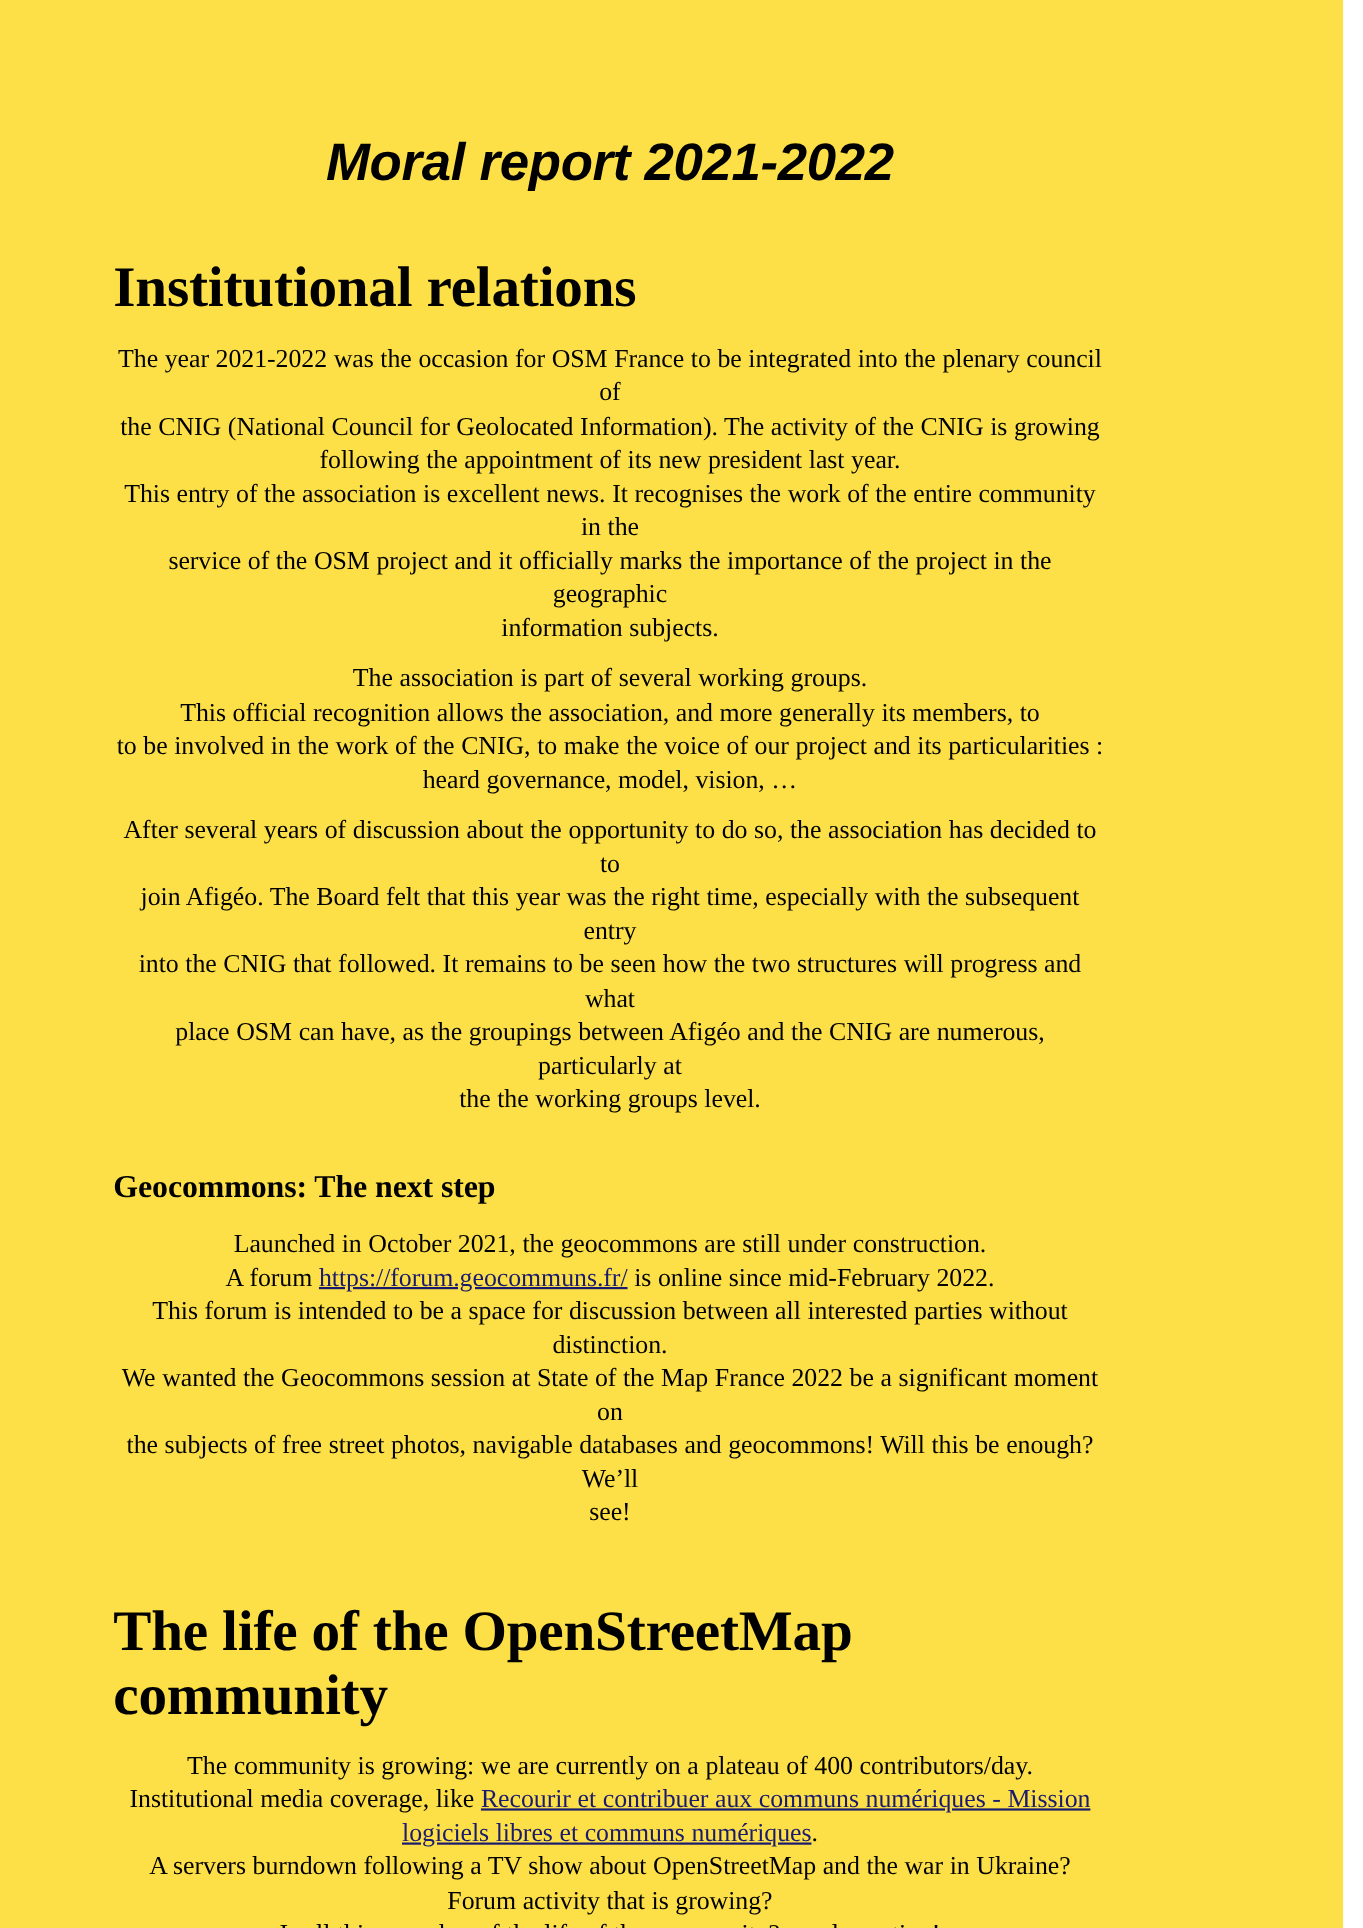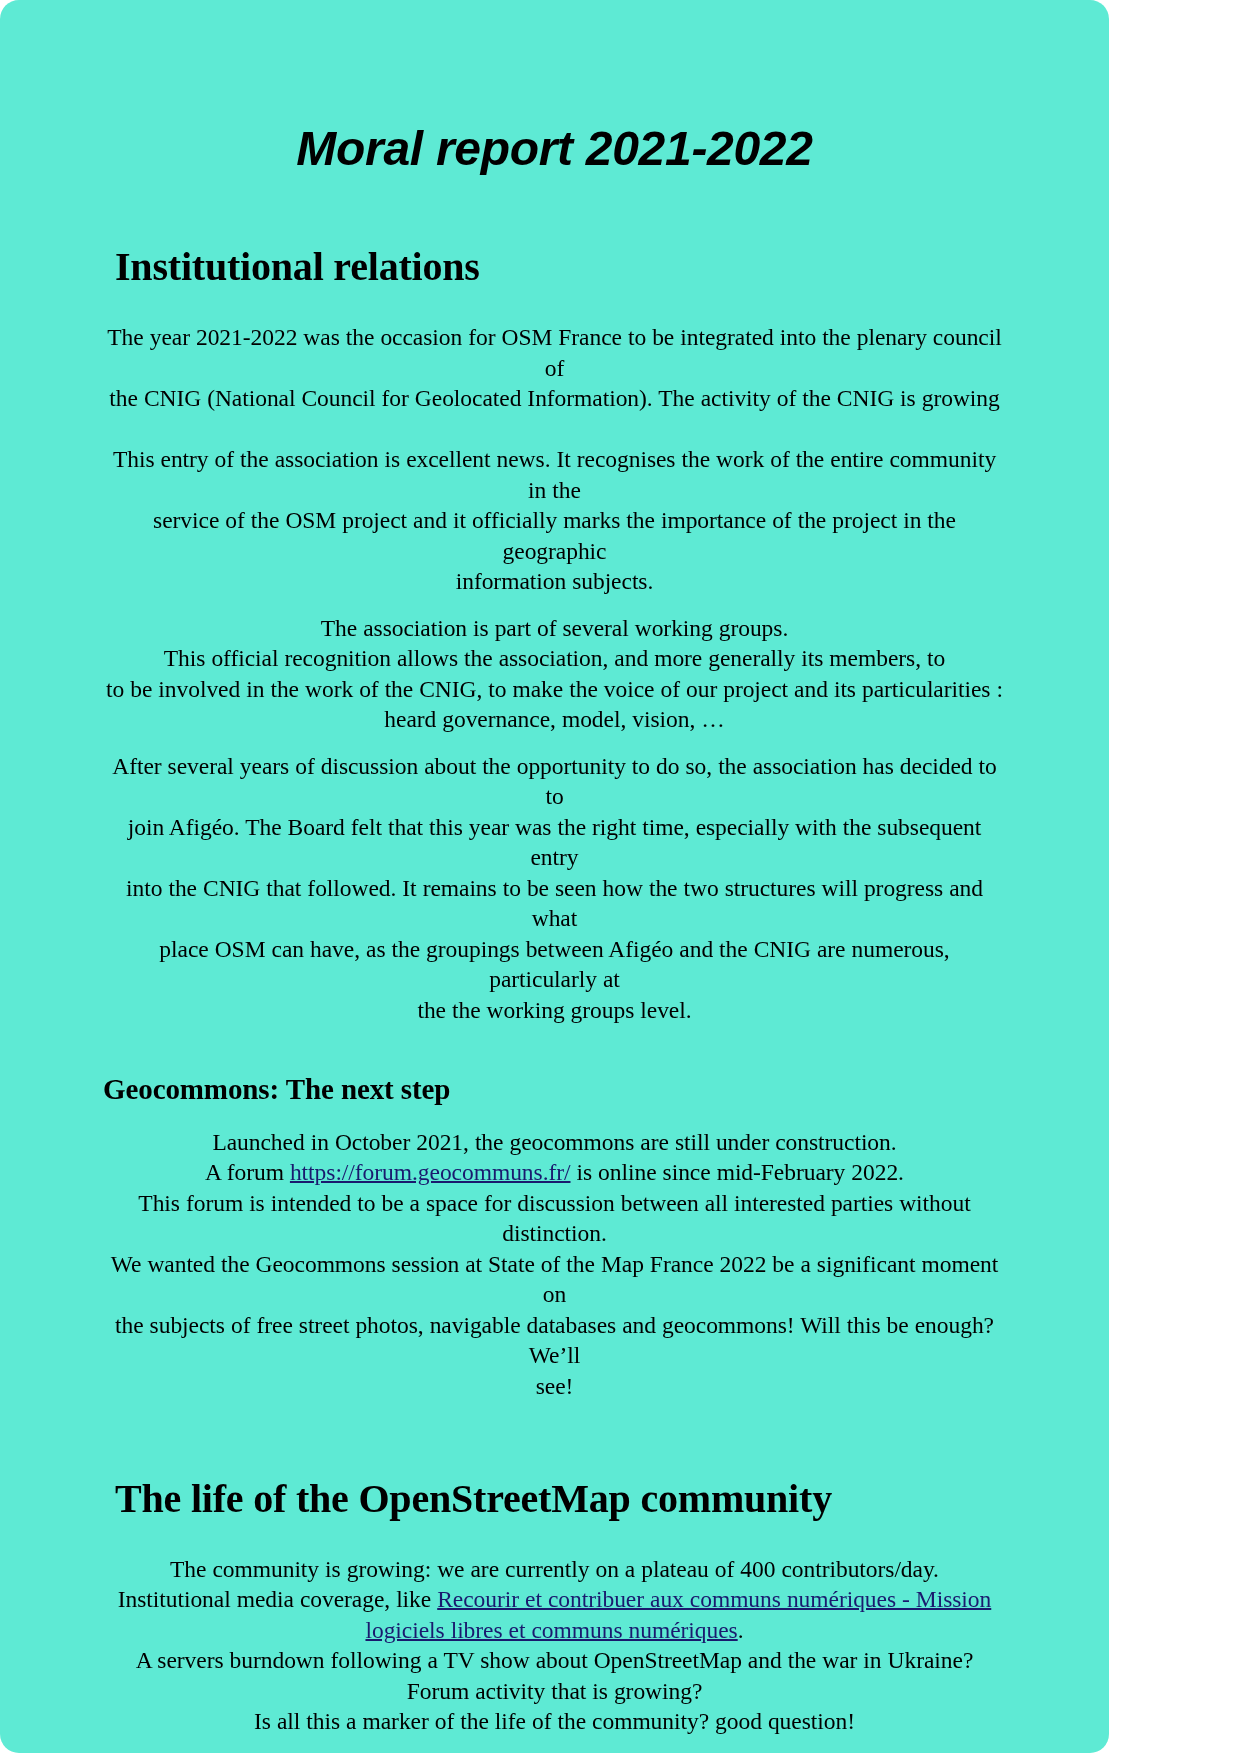--- a/index.html
+++ b/index.html
@@ -11,26 +11,25 @@
   body {
     width: 1239px;
     height: 1753px;
     overflow: hidden;
     font-family: "Liberation Serif", "DejaVu Serif", serif;
     color: #000000;
     -webkit-font-smoothing: antialiased;
   }
   .page {
     position: relative;
-    width: 1109px;
+    width: 1221px;
     height: 1753px;
-    background: #5eead4;
+    background: #fde047;
     box-sizing: border-box;
     padding: 0;
-    border-radius: 19px;
   }
   .content {
     position: absolute;
     left: 103px;
     top: 0;
     width: 903px;
   }
 
   
   .doc-title {
@@ -47,23 +46,23 @@
   }
   .doc-title .line {
     display: block;
     white-space: nowrap;
   }
 
   
   h1.h-major {
     font-family: "Liberation Serif", "DejaVu Serif", serif;
     font-weight: bold;
-    font-size: 40px;
+    font-size: 52px;
     line-height: 1.12;
-    margin: 12px;
+    margin: 0;
     padding: 0;
     letter-spacing: -0.2px;
   }
   h2.h-minor {
     font-family: "Liberation Serif", "DejaVu Serif", serif;
     font-weight: bold;
     font-size: 29px;
     line-height: 1.15;
     margin: 0;
     padding: 0;
@@ -107,21 +106,21 @@
 
     <div class="sp-title-to-h1"></div>
 
     <h1 class="h-major">Institutional relations</h1>
 
     <div class="sp-h1-to-body"></div>
 
     <p class="body">
       <span>The year 2021-2022 was the occasion for OSM France to be integrated into the plenary council of</span><br>
       <span>the CNIG (National Council for Geolocated Information). The activity of the CNIG is growing</span><br>
-      <br>
+      <span>following the appointment of its new president last year.</span><br>
       <span>This entry of the association is excellent news. It recognises the work of the entire community in the</span><br>
       <span>service of the OSM project and it officially marks the importance of the project in the geographic</span><br>
       <span>information subjects.</span>
     </p>
 
     <div class="sp-para"></div>
 
     <p class="body">
       <span>The association is part of several working groups.</span><br>
       <span>This official recognition allows the association, and more generally its members, to</span><br>

